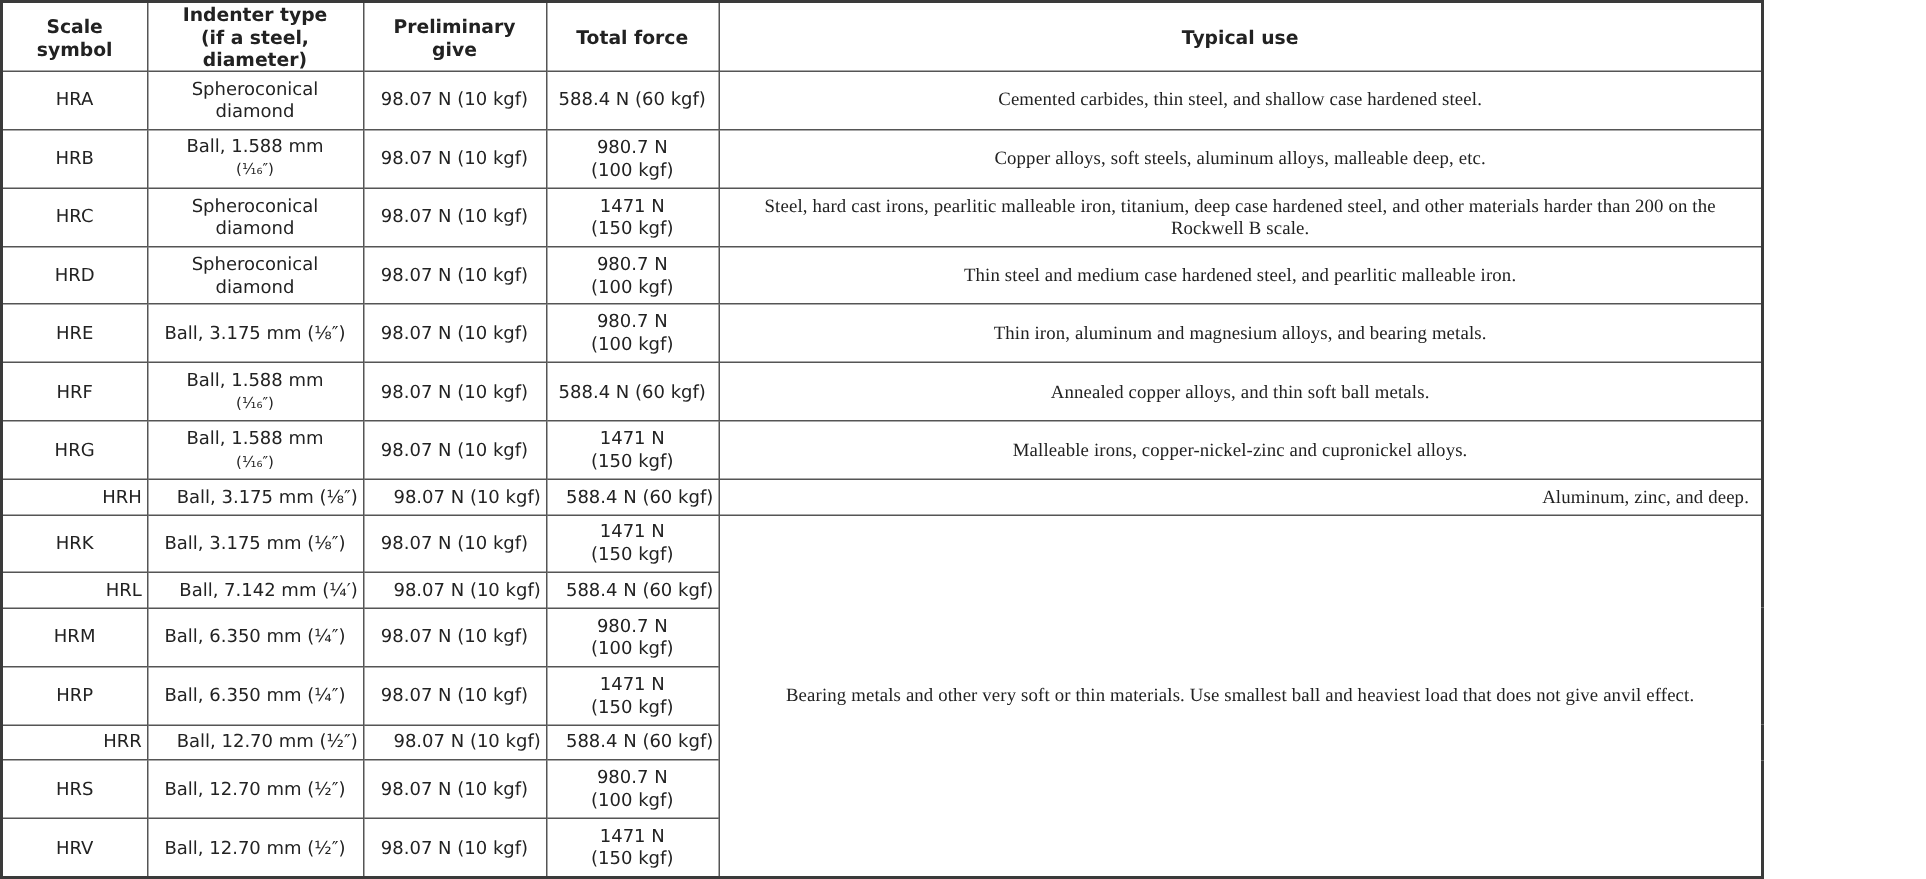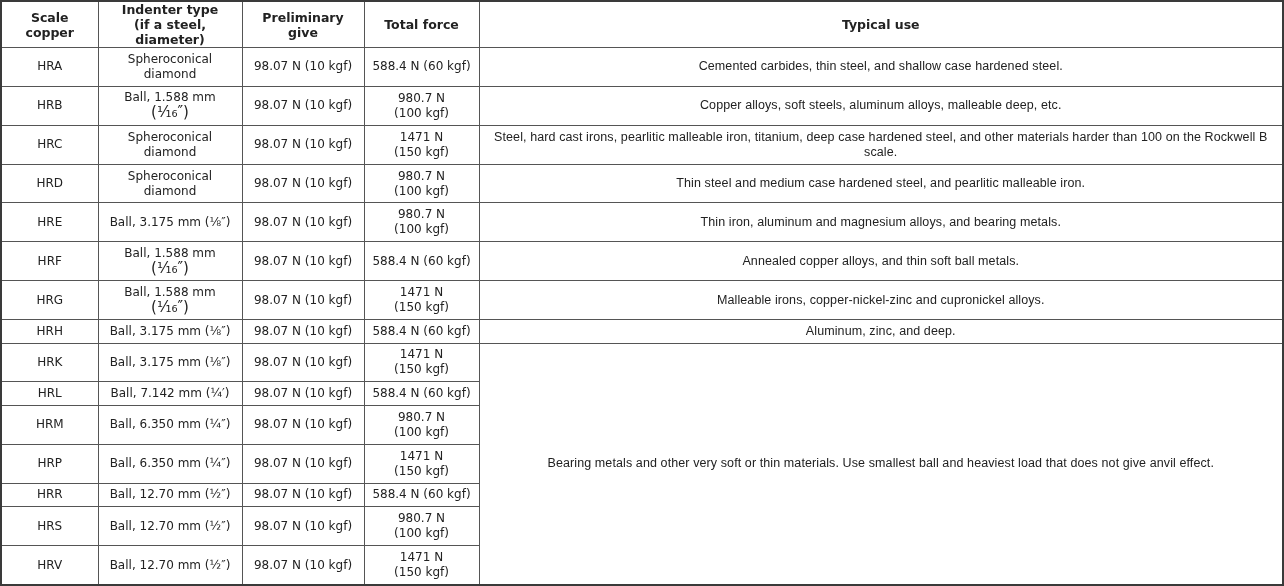--- a/index.html
+++ b/index.html
@@ -11,21 +11,21 @@
       width: 1284px;
       height: 586px;
       overflow: hidden;
       font-family: "DejaVu Sans", "Liberation Sans", sans-serif;
       color: #222222;
     }
     table.rockwell {
       position: absolute;
       left: 0;
       top: 0;
-      width: 1284px;
+      width: 1176px;
       height: 586px;
       border-collapse: collapse;
       table-layout: fixed;
       border: 2px solid #3a3a3a;
       font-size: 12px;
       line-height: 15px;
       padding-left: 18px;
     }
     table.rockwell th,
     table.rockwell td {
@@ -37,48 +37,48 @@
     }
     table.rockwell th {
       font-weight: bold;
       font-size: 12.5px;
       line-height: 15px;
       color: #222;
       background: #ffffff;
       height: 37px;
     }
     table.rockwell td.use {
-      font-family: Liberation Sans, sans-serif;
+      font-family: Liberation Serif, serif;
       font-size: 12.5px;
       letter-spacing: 0.1px;
       padding: 0 8px;
     }
     col.c1 { width: 97px; }
     col.c2 { width: 144px; }
     col.c3 { width: 122px; }
     col.c4 { width: 115px; }
     col.c5 { width: auto; }
     tr.h39 td { height: 37px; }
-    tr.h23 td { height: 22px; }
-    .frac { font-size: 15px; }
+    tr.h23 td { height: 22px; text-align: right; }
+    .frac { font-size: 10px; }
   </style>
 </head>
 <body>
 
 <table class="rockwell">
   <colgroup>
     <col class="c1">
       <col class="c2">
       <col class="c3">
       <col class="c4">
       <col class="c5">
   </colgroup>
   <thead>
     <tr>
-      <th><span>Scale</span><br><span>copper</span></th>
+      <th><span>Scale</span><br><span>symbol</span></th>
       <th><span>Indenter type</span><br><span>(if a steel, diameter)</span></th>
       <th><span>Preliminary</span><br><span>give</span></th>
       <th>Total force</th>
       <th>Typical use</th>
     </tr>
   </thead>
   <tbody>
 
     <tr class="h39">
       <td>HRA</td>
@@ -94,21 +94,21 @@
       <td>98.07 N (10 kgf)</td>
       <td><span>980.7 N</span><br><span>(100 kgf)</span></td>
       <td class="use">Copper alloys, soft steels, aluminum alloys, malleable deep, etc.</td>
     </tr>
 
     <tr class="h39">
       <td>HRC</td>
       <td><span>Spheroconical</span><br><span>diamond</span></td>
       <td>98.07 N (10 kgf)</td>
       <td><span>1471 N</span><br><span>(150 kgf)</span></td>
-      <td class="use">Steel, hard cast irons, pearlitic malleable iron, titanium, deep case hardened steel, and other materials harder than 100 on the Rockwell B scale.</td>
+      <td class="use">Steel, hard cast irons, pearlitic malleable iron, titanium, deep case hardened steel, and other materials harder than 200 on the Rockwell B scale.</td>
     </tr>
 
     <tr class="h39">
       <td>HRD</td>
       <td><span>Spheroconical</span><br><span>diamond</span></td>
       <td>98.07 N (10 kgf)</td>
       <td><span>980.7 N</span><br><span>(100 kgf)</span></td>
       <td class="use">Thin steel and medium case hardened steel, and pearlitic malleable iron.</td>
     </tr>
 

